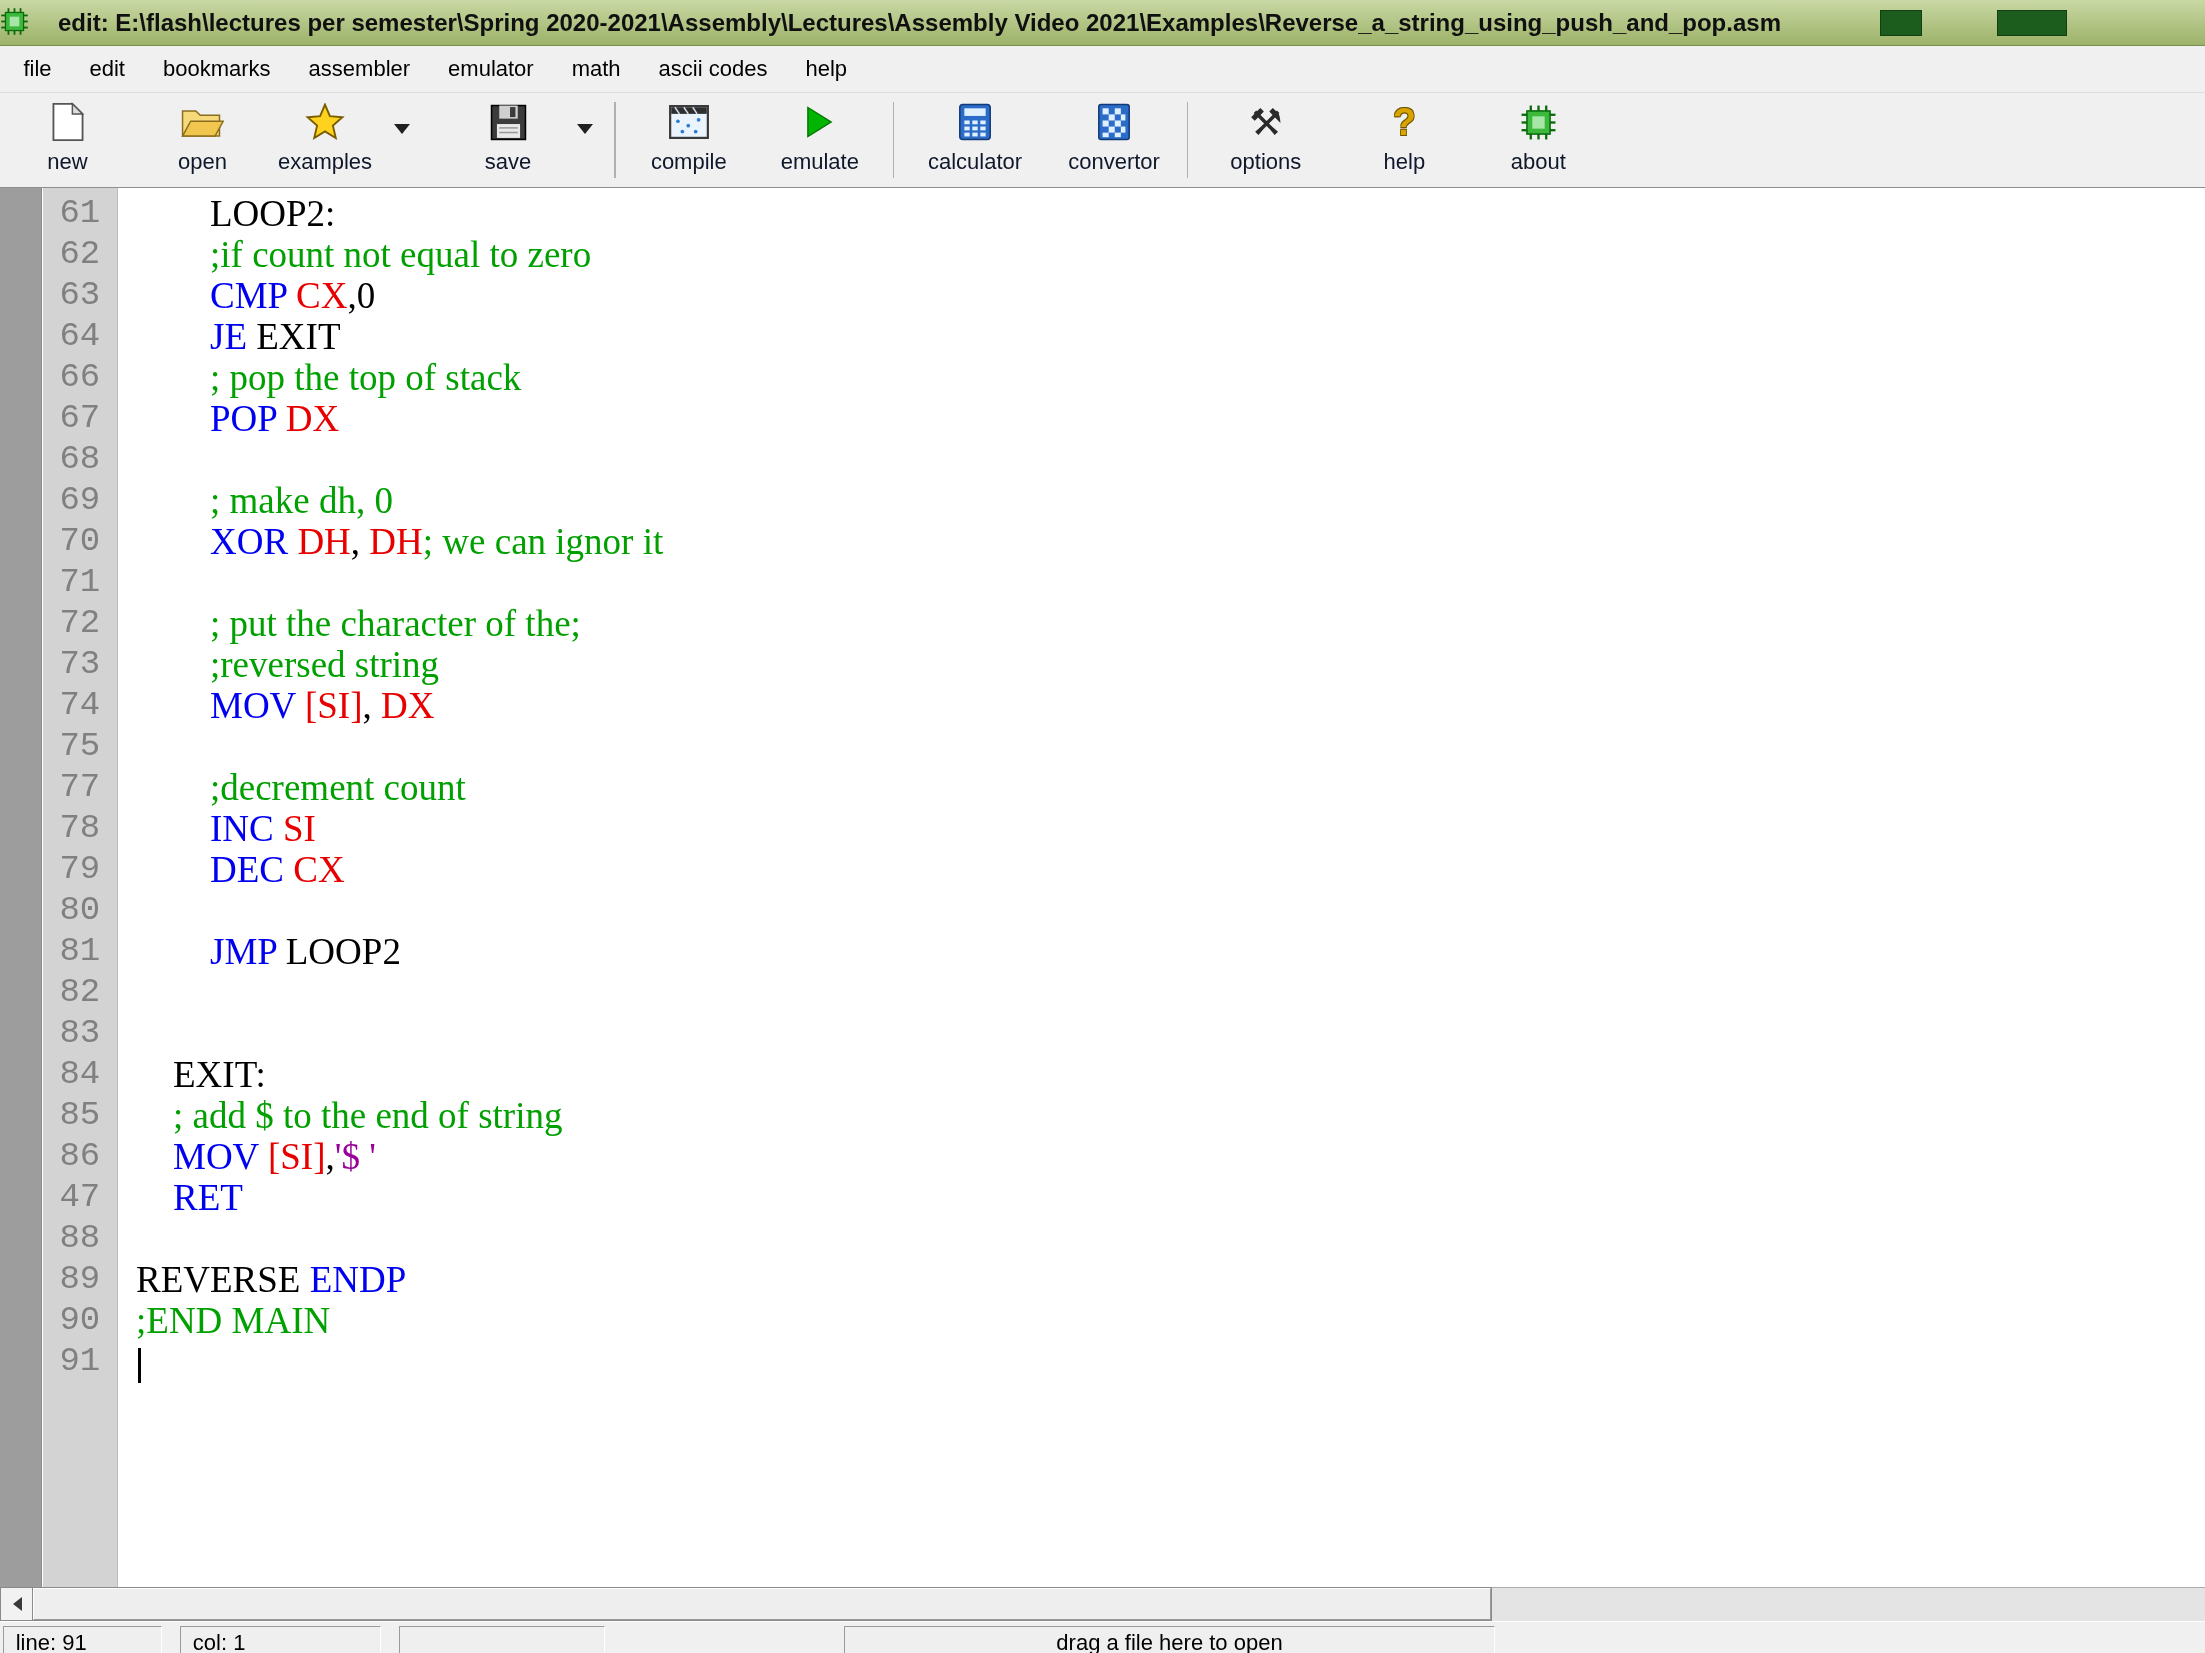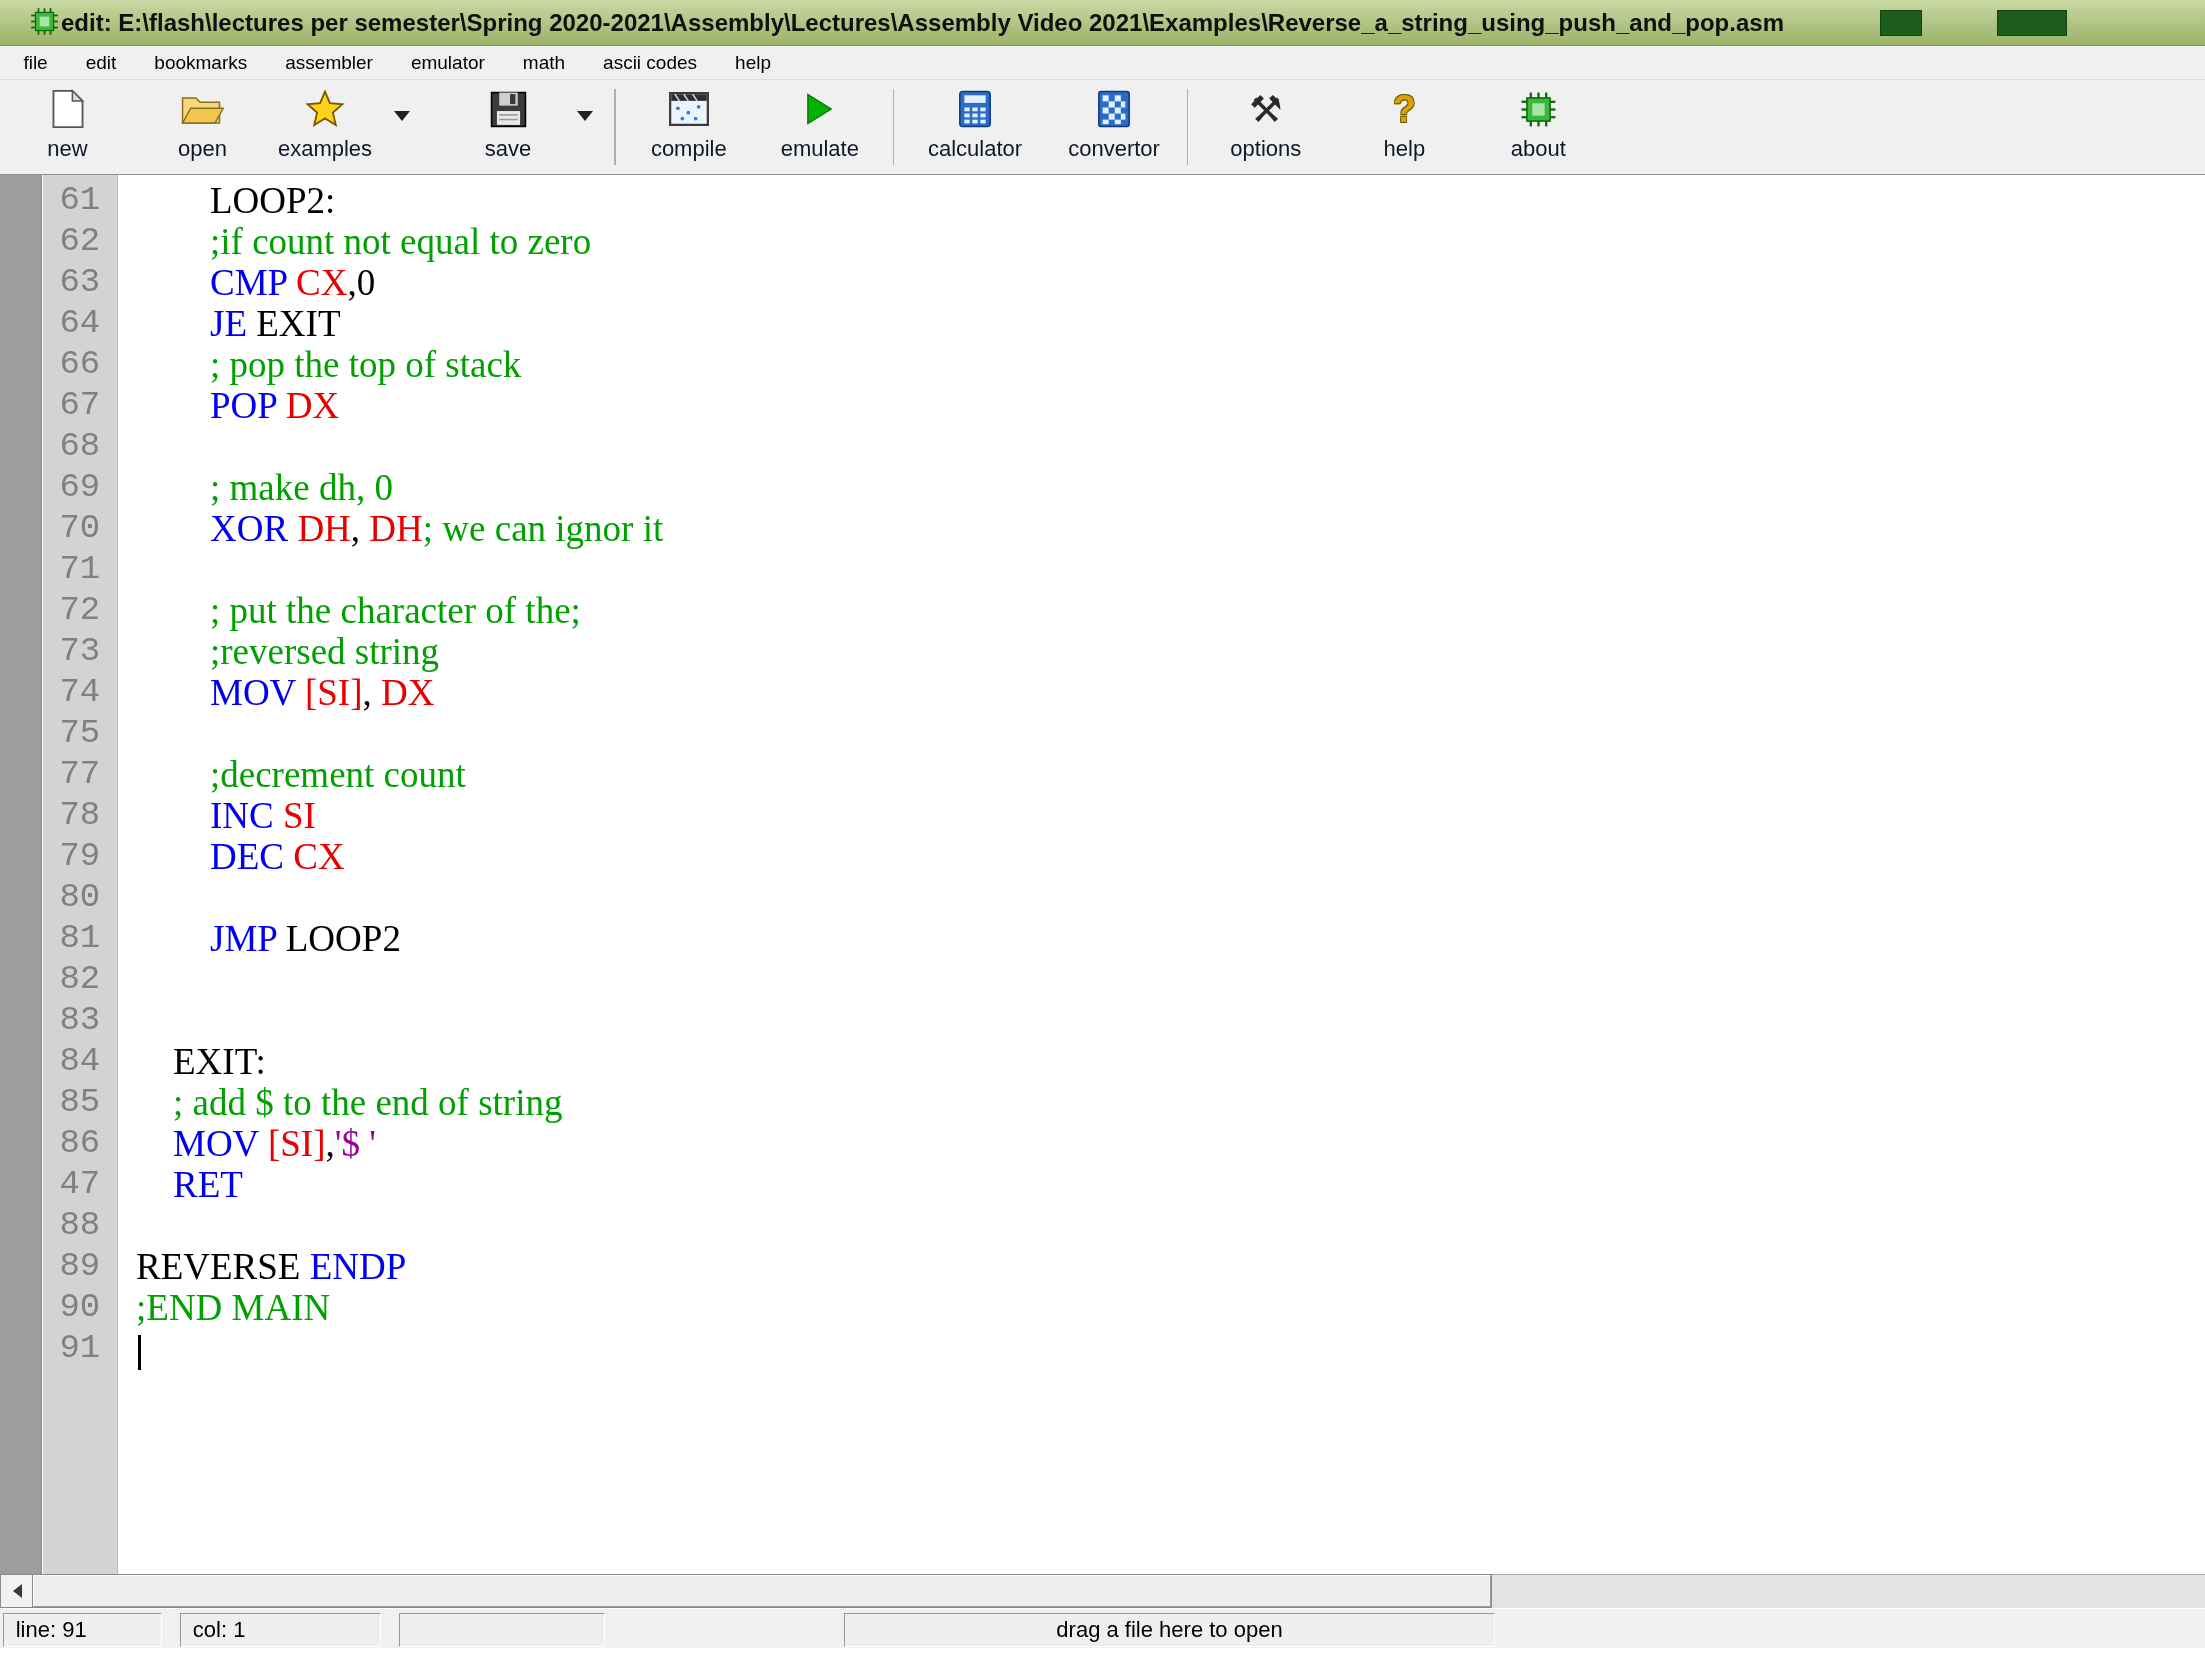--- a/index.html
+++ b/index.html
@@ -6,31 +6,31 @@
   html,body { margin:0; padding:0; }
   body {
     width:2205px; height:1654px; overflow:hidden; position:relative;
     font-family:"Liberation Sans", sans-serif; background:#fff;
   }
 
   
   .titlebar {
     height:46px; background:linear-gradient(#c9d8a4, #9cb268);
     border-bottom:0.7px solid #7a8f4e;
-    display:flex; align-items:center; gap:2px; padding:0 30px; position:relative;
+    display:flex; align-items:center; gap:29px; padding:0 0; position:relative;
   }
   .title-text { font-size:24px; font-weight:bold; color:#101010; white-space:nowrap; }
   .win-btn { position:absolute; top:9.6px; height:26.5px; background:#1c5c1c; border:0.7px solid #124012; }
   .win-btn.b1 { right:283px; width:42px; }
   .win-btn.b2 { right:138px; width:70px; }
 
   
   .menubar {
-    height:34px; background:#f0f0f0; border-bottom:0.7px solid #dcdcdc;
-    display:flex; align-items:stretch; padding-left:4.4px; font-size:19px; color:#000;
+    height:47px; background:#f0f0f0; border-bottom:0.7px solid #dcdcdc;
+    display:flex; align-items:stretch; padding-left:4.4px; font-size:22px; color:#000;
   }
   .menu-item { padding:0 19px; display:flex; align-items:center; cursor:default; }
 
   
   .toolbar {
     height:95px; background:#f0f0f0; border-bottom:1.5px solid #8f8f8f;
     display:flex; align-items:flex-start; padding-top:5.9px;
   }
   .tb-item { display:flex; flex-direction:column; align-items:center; gap:2.9px; }
   .tb-icon { height:47px; display:flex; align-items:center; justify-content:center; }

